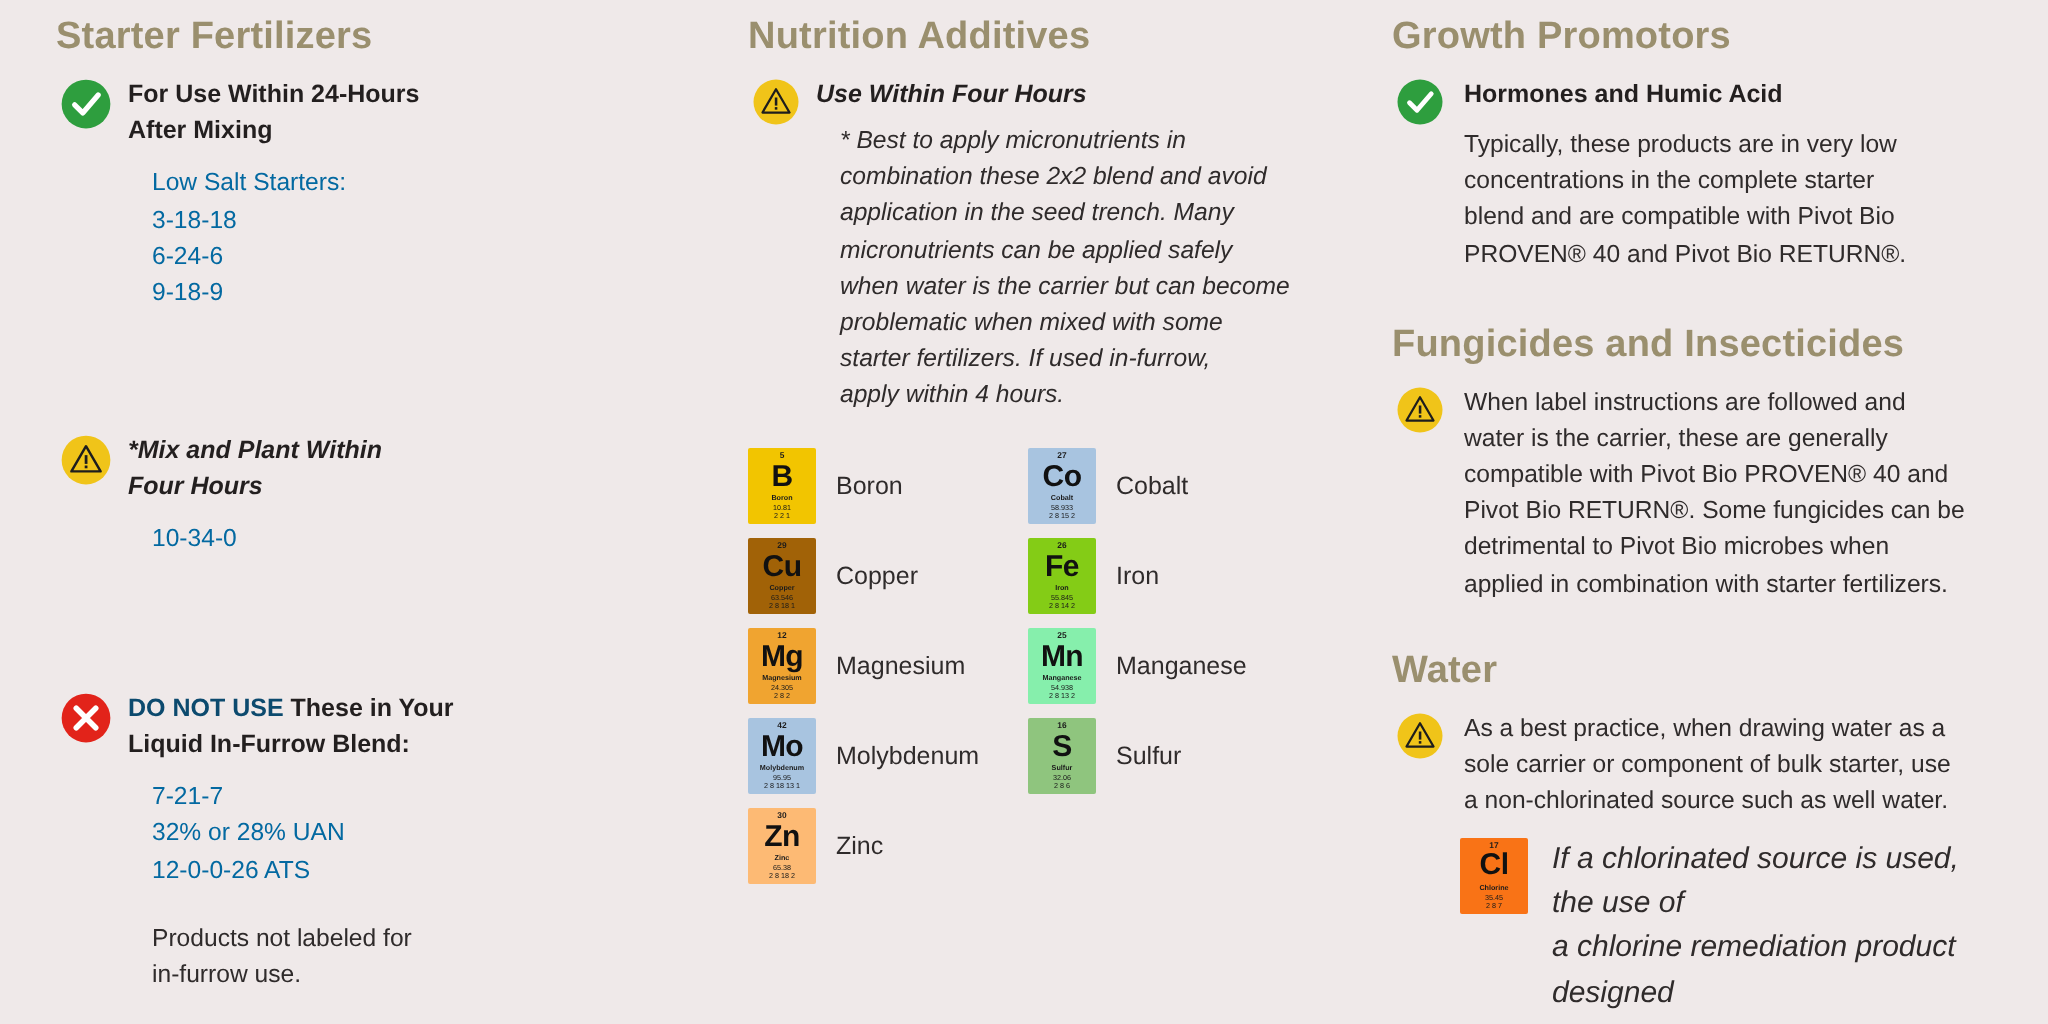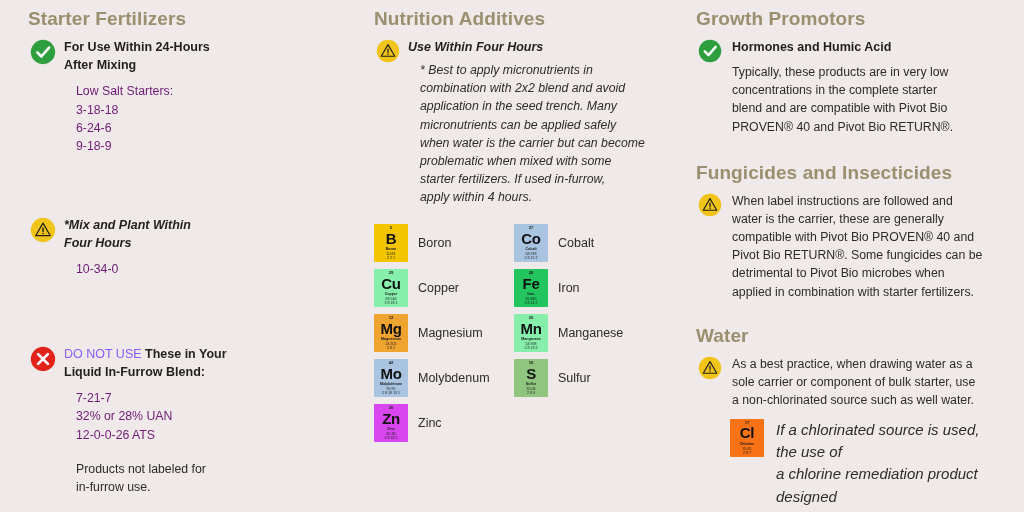--- a/index.html
+++ b/index.html
@@ -79,26 +79,26 @@
   }
   .body-line.ital { font-style: italic; }
   .body-line.bold { font-weight: normal; }
 
   .indent { padding-left: 12px; }
 
   .gap-s { height: 8px; }
   .gap-m { height: 16px; }
   .gap-xl { height: 40px; }
 
-  .danger { color: #8b5cf6; font-weight: normal; }
+  .danger { color: #0c4a6e; font-weight: bold; }
 
   .vals {
     font-size: 12.3px;
     line-height: 1.5;
-    color: #701a75;
+    color: #0369a1;
   }
 
   
   .elements {
     position: relative;
     margin-top: 18px;
   }
   .el-row {
     display: flex;
     align-items: center;
@@ -258,21 +258,21 @@
           <circle cx="16" cy="16" r="15" fill="#f0c419"></circle>
           <path d="M16 7.5 L25 23 L7 23 Z" fill="none" stroke="#1d1d1d" stroke-width="1.5" stroke-linejoin="round"></path>
           <rect x="15.2" y="13" width="1.7" height="5.4" fill="#1d1d1d"></rect>
           <rect x="15.2" y="19.4" width="1.7" height="1.7" fill="#1d1d1d"></rect>
         </svg>
       </span>
       <p class="head-line ital">Use Within Four Hours</p>
       <div style="height:5px"></div>
       <div class="indent">
         <p class="body-line ital">* Best to apply micronutrients in</p>
-        <p class="body-line ital">combination with 2x2 blend and avoid</p>
+        <p class="body-line ital">combination these 2x2 blend and avoid</p>
         <p class="body-line ital">application in the seed trench. Many</p>
         <p class="body-line ital">micronutrients can be applied safely</p>
         <p class="body-line ital">when water is the carrier but can become</p>
         <p class="body-line ital">problematic when mixed with some</p>
         <p class="body-line ital">starter fertilizers. If used in-furrow,</p>
         <p class="body-line ital">apply within 4 hours.</p>
       </div>
     </div>
 
     <div class="elements">
@@ -282,21 +282,21 @@
               <div class="el-tile" style="background: rgb(242, 197, 0);">
                 <span class="el-num">5</span>
                 <span class="el-sym">B</span>
                 <span class="el-name-sm">Boron</span>
                 <span class="el-mass">10.81</span>
                 <span class="el-mass">2 2 1</span>
               </div>
               <div class="el-label">Boron</div>
             </div>
             <div class="el-row">
-              <div class="el-tile" style="background: #86efac;">
+              <div class="el-tile" style="background: #a16207;">
                 <span class="el-num">29</span>
                 <span class="el-sym">Cu</span>
                 <span class="el-name-sm">Copper</span>
                 <span class="el-mass">63.546</span>
                 <span class="el-mass">2 8 18 1</span>
               </div>
               <div class="el-label">Copper</div>
             </div>
             <div class="el-row">
               <div class="el-tile" style="background: rgb(240, 164, 48);">
@@ -312,21 +312,21 @@
               <div class="el-tile" style="background: rgb(168, 196, 224);">
                 <span class="el-num">42</span>
                 <span class="el-sym">Mo</span>
                 <span class="el-name-sm">Molybdenum</span>
                 <span class="el-mass">95.95</span>
                 <span class="el-mass">2 8 18 13 1</span>
               </div>
               <div class="el-label">Molybdenum</div>
             </div>
             <div class="el-row">
-              <div class="el-tile" style="background: #d946ef;">
+              <div class="el-tile" style="background: #fdba74;">
                 <span class="el-num">30</span>
                 <span class="el-sym">Zn</span>
                 <span class="el-name-sm">Zinc</span>
                 <span class="el-mass">65.38</span>
                 <span class="el-mass">2 8 18 2</span>
               </div>
               <div class="el-label">Zinc</div>
             </div>
           </div>
         <div class="el-col-b" id="el-col-b">
@@ -334,21 +334,21 @@
               <div class="el-tile" style="background: rgb(168, 196, 224);">
                 <span class="el-num">27</span>
                 <span class="el-sym">Co</span>
                 <span class="el-name-sm">Cobalt</span>
                 <span class="el-mass">58.933</span>
                 <span class="el-mass">2 8 15 2</span>
               </div>
               <div class="el-label">Cobalt</div>
             </div>
             <div class="el-row">
-              <div class="el-tile" style="background: #22c55e;">
+              <div class="el-tile" style="background: #84cc16;">
                 <span class="el-num">26</span>
                 <span class="el-sym">Fe</span>
                 <span class="el-name-sm">Iron</span>
                 <span class="el-mass">55.845</span>
                 <span class="el-mass">2 8 14 2</span>
               </div>
               <div class="el-label">Iron</div>
             </div>
             <div class="el-row">
               <div class="el-tile" style="background: #86efac;">

